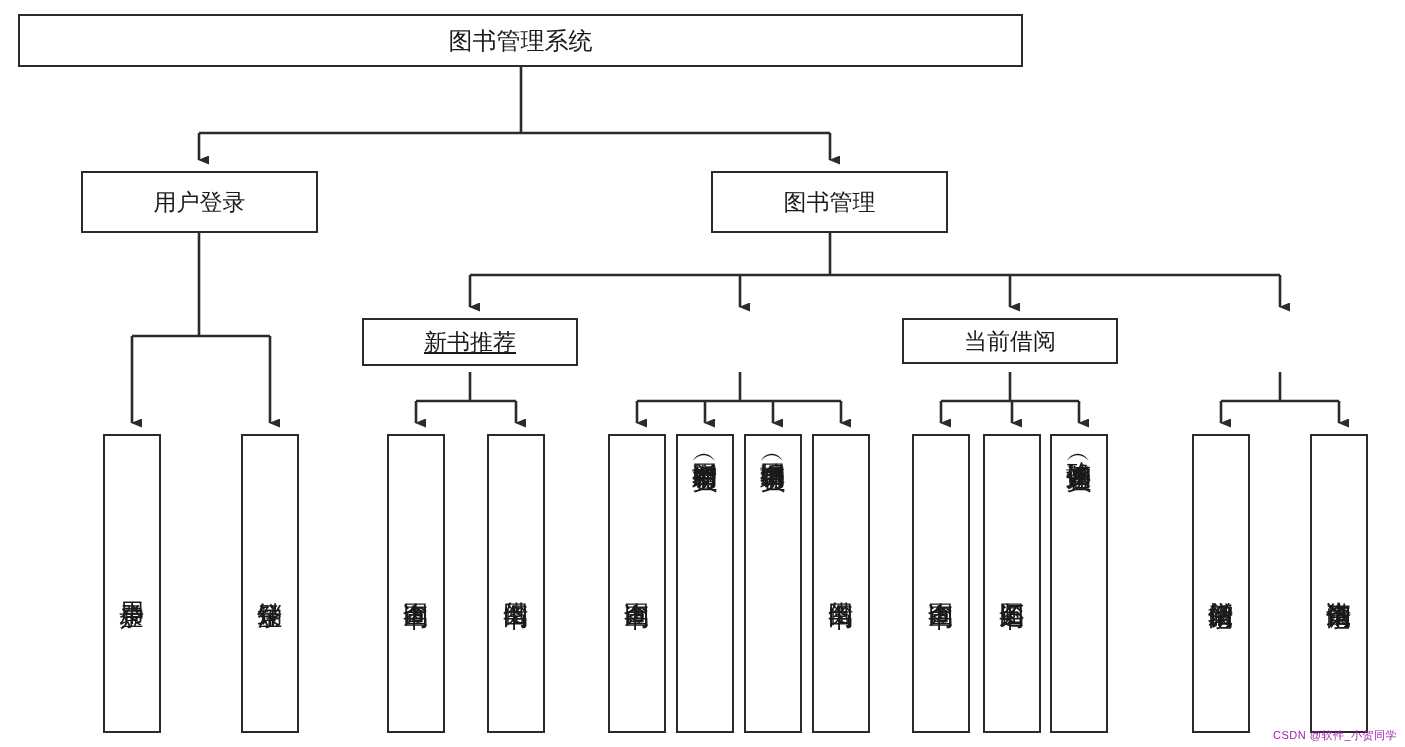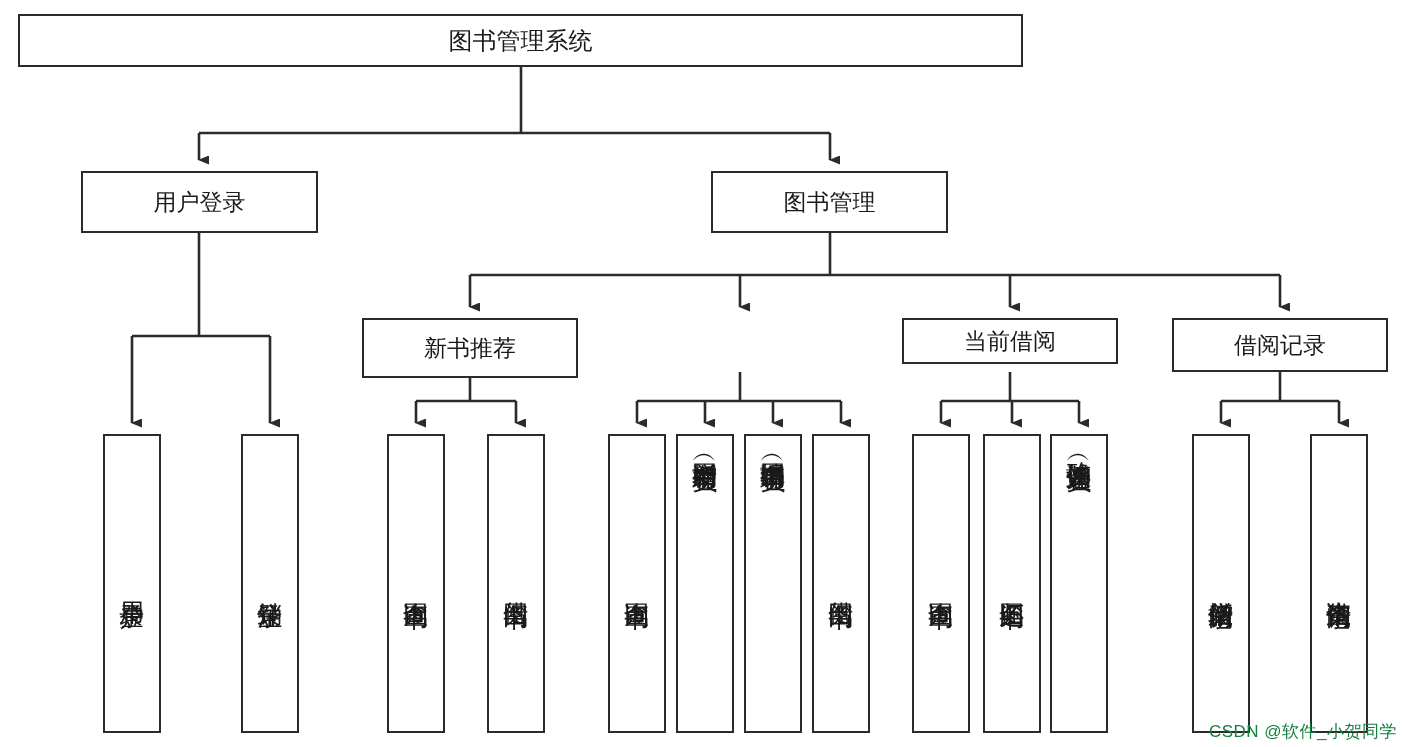--- a/index.html
+++ b/index.html
@@ -60,22 +60,22 @@
     display: block;
   }
   .leaf-node.center-text {
     align-items: center;
     padding-top: 0;
   }
   #watermark {
     position: absolute;
     right: 8px;
     bottom: 4px;
-    font-size: 17px;
-    color: #15803d;
+    font-size: 11px;
+    color: #a21caf;
     white-space: nowrap;
     letter-spacing: 0.5px;
   }
 </style>
 </head>
 <body>
 
 <div id="diagram-root">
 
   <svg id="edges-layer" viewBox="0 0 1405 747" width="1405" height="747">
@@ -133,28 +133,25 @@
     <span class="node-label">图书管理系统</span>
   </div>
 
   <div class="node branch-node" style="left:81px; top:171px; width:237px; height:62px;">
     <span class="node-label">用户登录</span>
   </div>
   <div class="node branch-node" style="left:711px; top:171px; width:237px; height:62px;">
     <span class="node-label">图书管理</span>
   </div>
 
-  <div class="node branch-node" style="left:362px; top:318px; width:216px; height:60px;">
+  <div class="node branch-node" style="left:362px; top:318px; width:216px; height:48px;text-decoration:underline;">
     <span class="node-label">新书推荐</span>
   </div>
   <div class="node branch-node" style="left:902px; top:318px; width:216px; height:46px;">
     <span class="node-label">当前借阅</span>
-  </div>
-  <div class="node branch-node" style="left:1172px; top:318px; width:216px; height:54px;">
-    <span class="node-label">借阅记录</span>
   </div>
 
   <div class="node leaf-node center-text" style="left:103px; top:434px; width:58px; height:299px;">
     <span class="leaf-label">用户登录</span>
   </div>
   <div class="node leaf-node center-text" style="left:241px; top:434px; width:58px; height:299px;">
     <span class="leaf-label">注销登录</span>
   </div>
   <div class="node leaf-node center-text" style="left:387px; top:434px; width:58px; height:299px;">
     <span class="leaf-label">查询图书</span>

